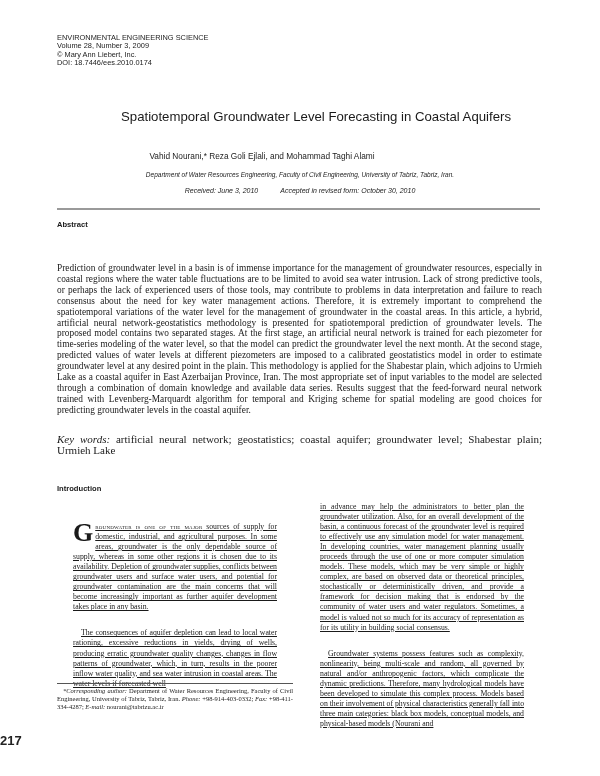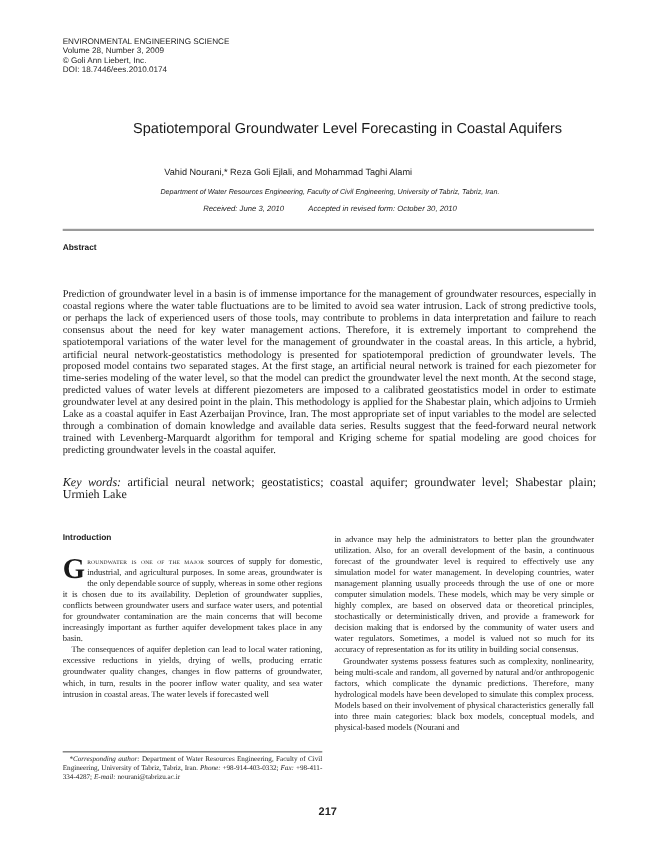--- a/index.html
+++ b/index.html
@@ -47,48 +47,48 @@
     position: absolute; left: 57px; top: 484px;
     font-family: Liberation Sans, sans-serif; font-weight: bold; font-size: 7.6px; color: #1a1a1a;
   }
   .col {
     position: absolute; width: 236px;
     font-family: "Liberation Serif", serif; font-size: 7.75px; line-height: 10.05px;
     text-align: justify; color: #1a1a1a;
   }
   .col-left { left: 57px; top: 506px; }
   .col-right { left: 304px; top: 486px; }
-  .col p { margin: 0; text-indent: 8px; }
+  .col p { margin: 16px; text-indent: 8px; text-decoration: underline; }
   .col p.first { text-indent: 0; }
   .dropcap {
     float: left; font-family: "Liberation Serif", serif; font-size: 26px; line-height: 20px;
     margin: 1px 2px 0 0; font-weight: bold;
   }
   .smallcaps { font-variant: small-caps; letter-spacing: 0.2px; }
   .footnote-rule {
     position: absolute; left: 57px; top: 683px; width: 236px; height: 1px; background: #555;
   }
   .footnote {
     position: absolute; left: 57px; top: 687px; width: 236px;
     font-family: "Liberation Serif", serif; font-size: 6.5px; line-height: 8.2px;
     text-align: justify; color: #222; text-indent: 6px;
   }
   .footnote i { font-style: italic; }
   .page-number {
-    position: absolute; left: 0; width: 596px; top: 733px; text-align: center;
-    font-family: "Liberation Sans", sans-serif; font-weight: bold; font-size: 10px; color: #222;
+    position: absolute; left: 0; width: 596px; top: 733px; 
+    font-family: "Liberation Sans", sans-serif; font-weight: bold; font-size: 13px; color: #222;
   }
 </style>
 </head>
 <body>
 
 <div class="journal-header">
   <div>ENVIRONMENTAL ENGINEERING SCIENCE</div>
   <div>Volume 28, Number 3, 2009</div>
-  <div>© Goli Ann Liebert, Inc.</div>
+  <div>© Mary Ann Liebert, Inc.</div>
   <div>DOI: 18.7446/ees.2010.0174</div>
 </div>
 
 <div class="title">
   <div>Spatiotemporal Groundwater Level Forecasting in Coastal Aquifers</div>
 </div>
 
 <div class="authors">Vahid Nourani,* Reza Goli Ejlali, and Mohammad Taghi Alami</div>
 <div class="affiliation">Department of Water Resources Engineering, Faculty of Civil Engineering, University of Tabriz, Tabriz, Iran.</div>
 <div class="dates">

